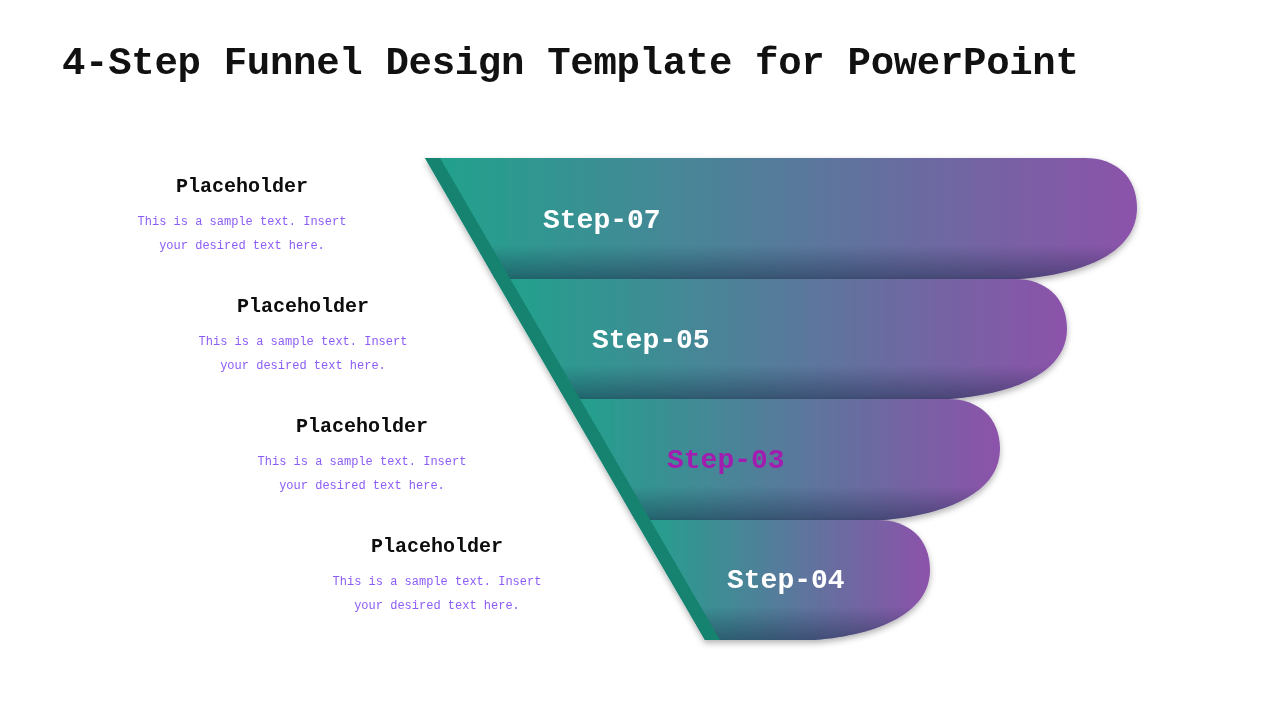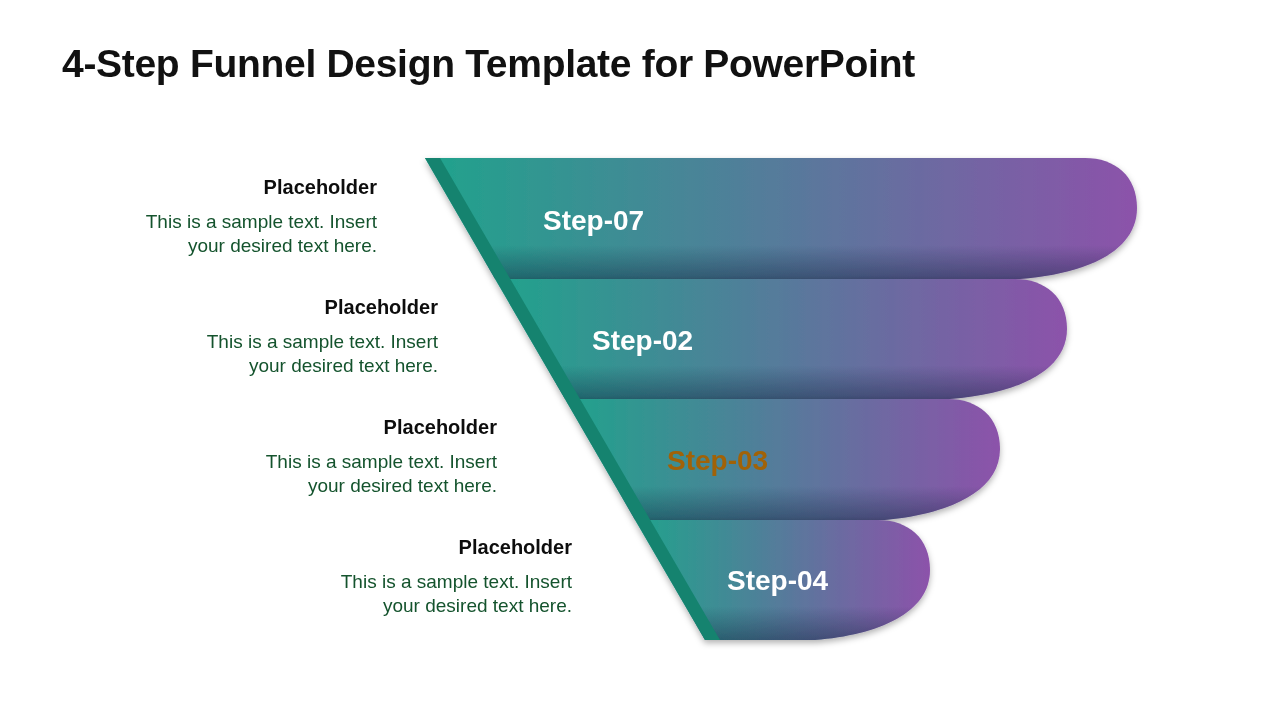--- a/index.html
+++ b/index.html
@@ -1,20 +1,20 @@
 <!DOCTYPE html>
 <html><head>
 <meta charset="utf-8">
 <style>
   html,body{margin:0;padding:0;}
   .slide{
     position:relative;
     width:1280px;height:720px;
     overflow:hidden;
-    font-family:Liberation Sans, sans-serif;
+    font-family:Liberation Mono, monospace;
   }
   .slide-title{
     position:absolute;
     left:62px;top:42px;
     margin:0;
     font-size:39px;
     font-weight:600;
     letter-spacing:-0.3px;
     white-space:nowrap;
   }
@@ -30,37 +30,37 @@
     line-height:32px;
     white-space:nowrap;
   }
   .step-label.s1{left:543px;top:205px;}
   .step-label.s2{left:592px;top:325px;}
   .step-label.s3{left:667px;top:445px;}
   .step-label.s4{left:727px;top:565px;}
   .ph{
     position:absolute;
     width:270px;
-    text-align:right;
+    text-align:center;
   }
   .ph.b1{right:903px;top:174px;}
   .ph.b2{right:842px;top:294px;}
   .ph.b3{right:783px;top:414px;}
   .ph.b4{right:708px;top:534px;}
   .ph-heading{
     font-size:20px;
     font-weight:700;
     line-height:26px;
     margin:0 0 10px 0;
     color:#0d0d0d;
   }
   .ph-body{
-    font-size:19px;
+    font-size:12px;
     line-height:24px;
-    color:#14532d;
+    color:#8b5cf6;
     margin:0;
   }
 </style>
 </head>
 <body>
 
 <div class="slide" id="slide" style="background: rgb(255, 255, 255);">
 
   <h1 class="slide-title" id="title" style="color: rgb(17, 17, 17);">4-Step Funnel Design Template for PowerPoint</h1>
 
@@ -97,22 +97,22 @@
 
     <g filter="url(#ds)">
       <path fill="url(#segGrad)" d="M635,520 H878 C908,520 930,538 930,570 C930,613 878,635 815,640 H705 Z"></path>
       <path fill="url(#shadeGrad)" d="M635,520 H878 C908,520 930,538 930,570 C930,613 878,635 815,640 H705 Z"></path>
     </g>
 
     <path id="bevel" fill="#15836F" d="M425,158 L440,158 L720,640 L705,640 Z"></path>
   </svg>
 
   <div class="step-label s1" style="color: rgb(255, 255, 255);">Step-07</div>
-  <div class="step-label s2" style="color: rgb(255, 255, 255);">Step-02</div>
-  <div class="step-label s3" style="color: #a16207;">Step-03</div>
+  <div class="step-label s2" style="color: rgb(255, 255, 255);">Step-05</div>
+  <div class="step-label s3" style="color: #a21caf;">Step-03</div>
   <div class="step-label s4" style="color: rgb(255, 255, 255); text-align: right;">Step-04</div>
 
   <div class="ph b1">
     <div class="ph-heading">Placeholder</div>
     <div class="ph-body">
       <span>This is a sample text. Insert</span><br>
       <span>your desired text here.</span>
     </div>
   </div>
 

